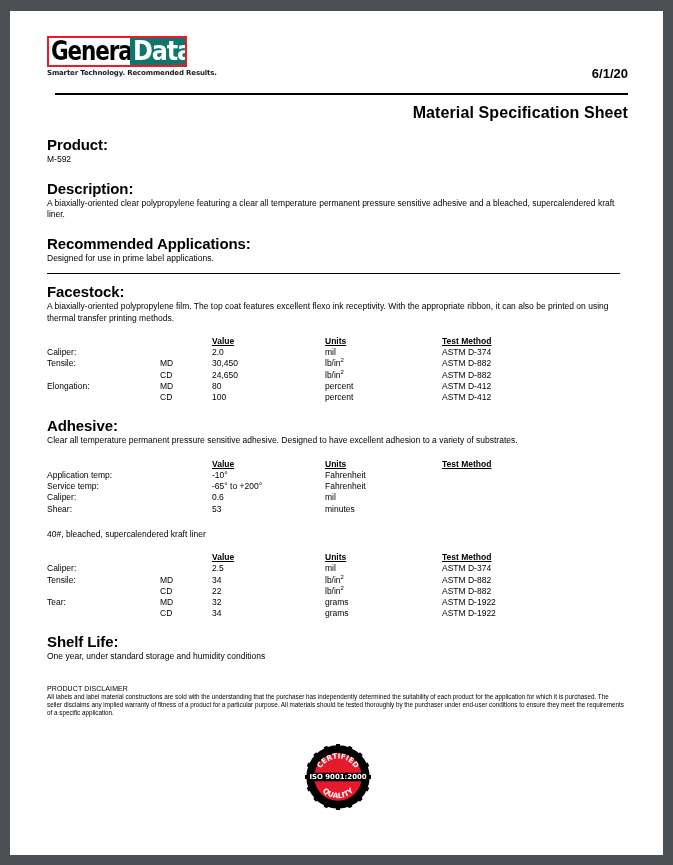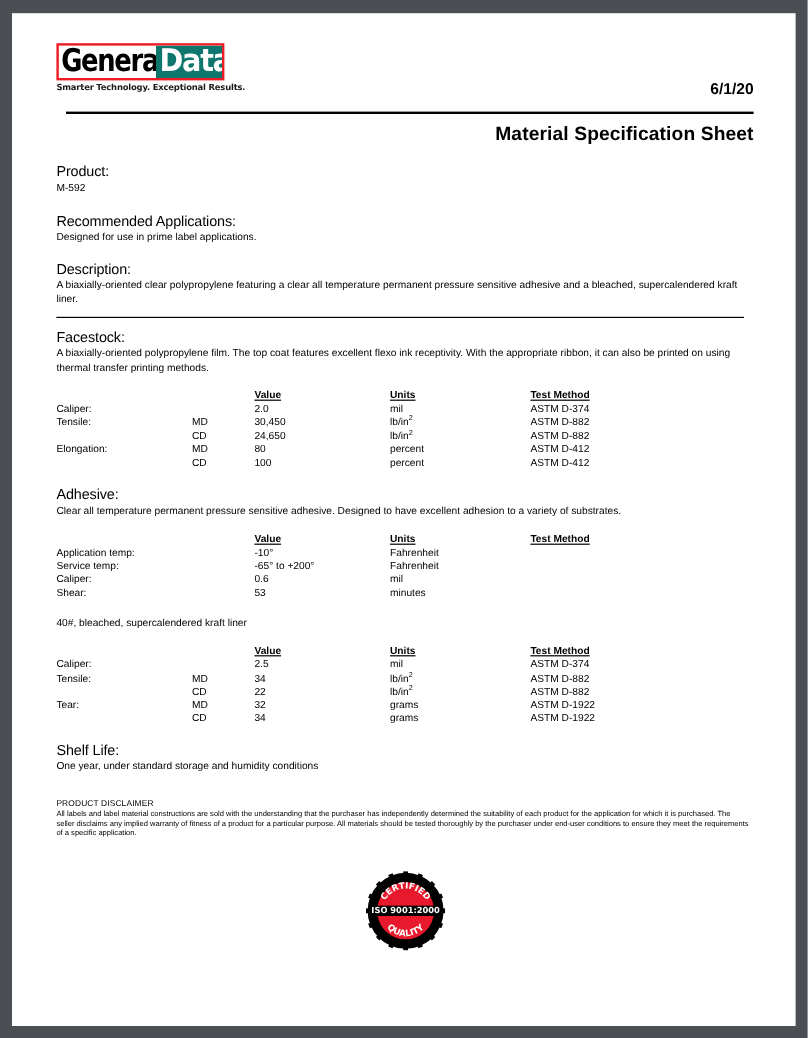--- a/index.html
+++ b/index.html
@@ -115,22 +115,22 @@
     text-align: right;
     font-size: 16px;
     font-weight: bold;
     color: #000000;
     margin-top: 10px;
     letter-spacing: 0.1px;
   }
 
   
   .sec-head {
-    font-size: 12px;
-    font-weight: normal;
+    font-size: 15px;
+    font-weight: bold;
     color: #000000;
     margin: 0;
     letter-spacing: -0.1px;
   }
   .sec-body {
     font-size: 8.5px;
     color: #000000;
     margin: 1px 0 0 0;
     line-height: 11.5px;
   }
@@ -201,41 +201,41 @@
   <div class="inner">
 
     <div class="header">
       <div class="logo-block">
         <div class="logo-mark">
           <span class="logo-general">General</span>
           <span class="logo-data-box">
             <span class="logo-data">Data</span>
           </span>
         </div>
-        <div class="tagline">Smarter Technology. Exceptional Results.</div>
+        <div class="tagline">Smarter Technology. Recommended Results.</div>
       </div>
       <div class="doc-date">6/1/20</div>
       <div class="header-rule"></div>
     </div>
 
     <div class="doc-title">Material Specification Sheet</div>
 
     <div class="blk">
       <p class="sec-head">Product:</p>
       <p class="sec-body">M-592</p>
     </div>
 
     <div class="blk">
+      <p class="sec-head">Description:</p>
+      <p class="sec-body">A biaxially-oriented clear polypropylene featuring a clear all temperature permanent pressure sensitive adhesive and a bleached, supercalendered kraft liner.</p>
+    </div>
+
+    <div class="blk">
       <p class="sec-head">Recommended Applications:</p>
       <p class="sec-body">Designed for use in prime label applications.</p>
-    </div>
-
-    <div class="blk">
-      <p class="sec-head">Description:</p>
-      <p class="sec-body">A biaxially-oriented clear polypropylene featuring a clear all temperature permanent pressure sensitive adhesive and a bleached, supercalendered kraft liner.</p>
     </div>
 
     <div class="rule"></div>
 
     <div>
       <p class="sec-head">Facestock:</p>
       <p class="sec-body">A biaxially-oriented polypropylene film. The top coat features excellent flexo ink receptivity. With the appropriate ribbon, it can also be printed on using thermal transfer printing methods.</p>
       <table class="spec">
         <thead>
           <tr>

